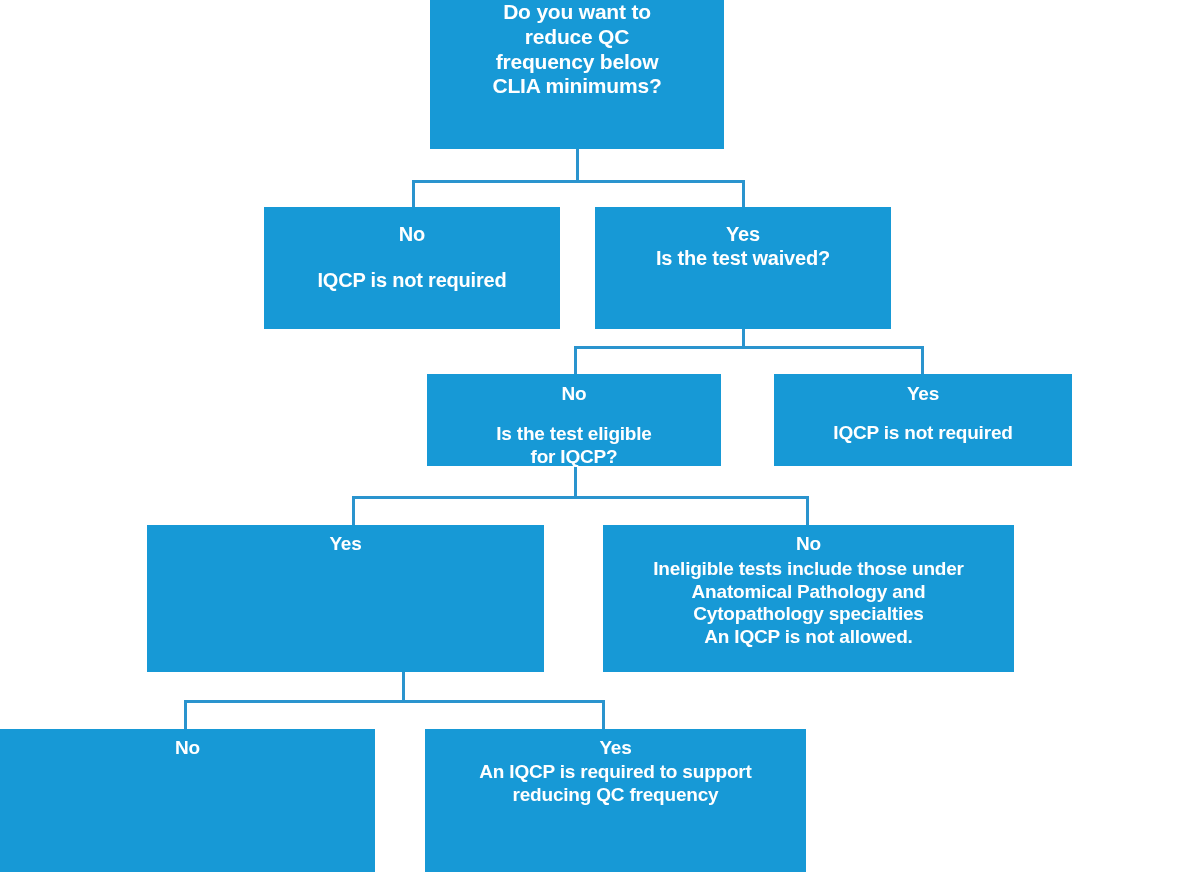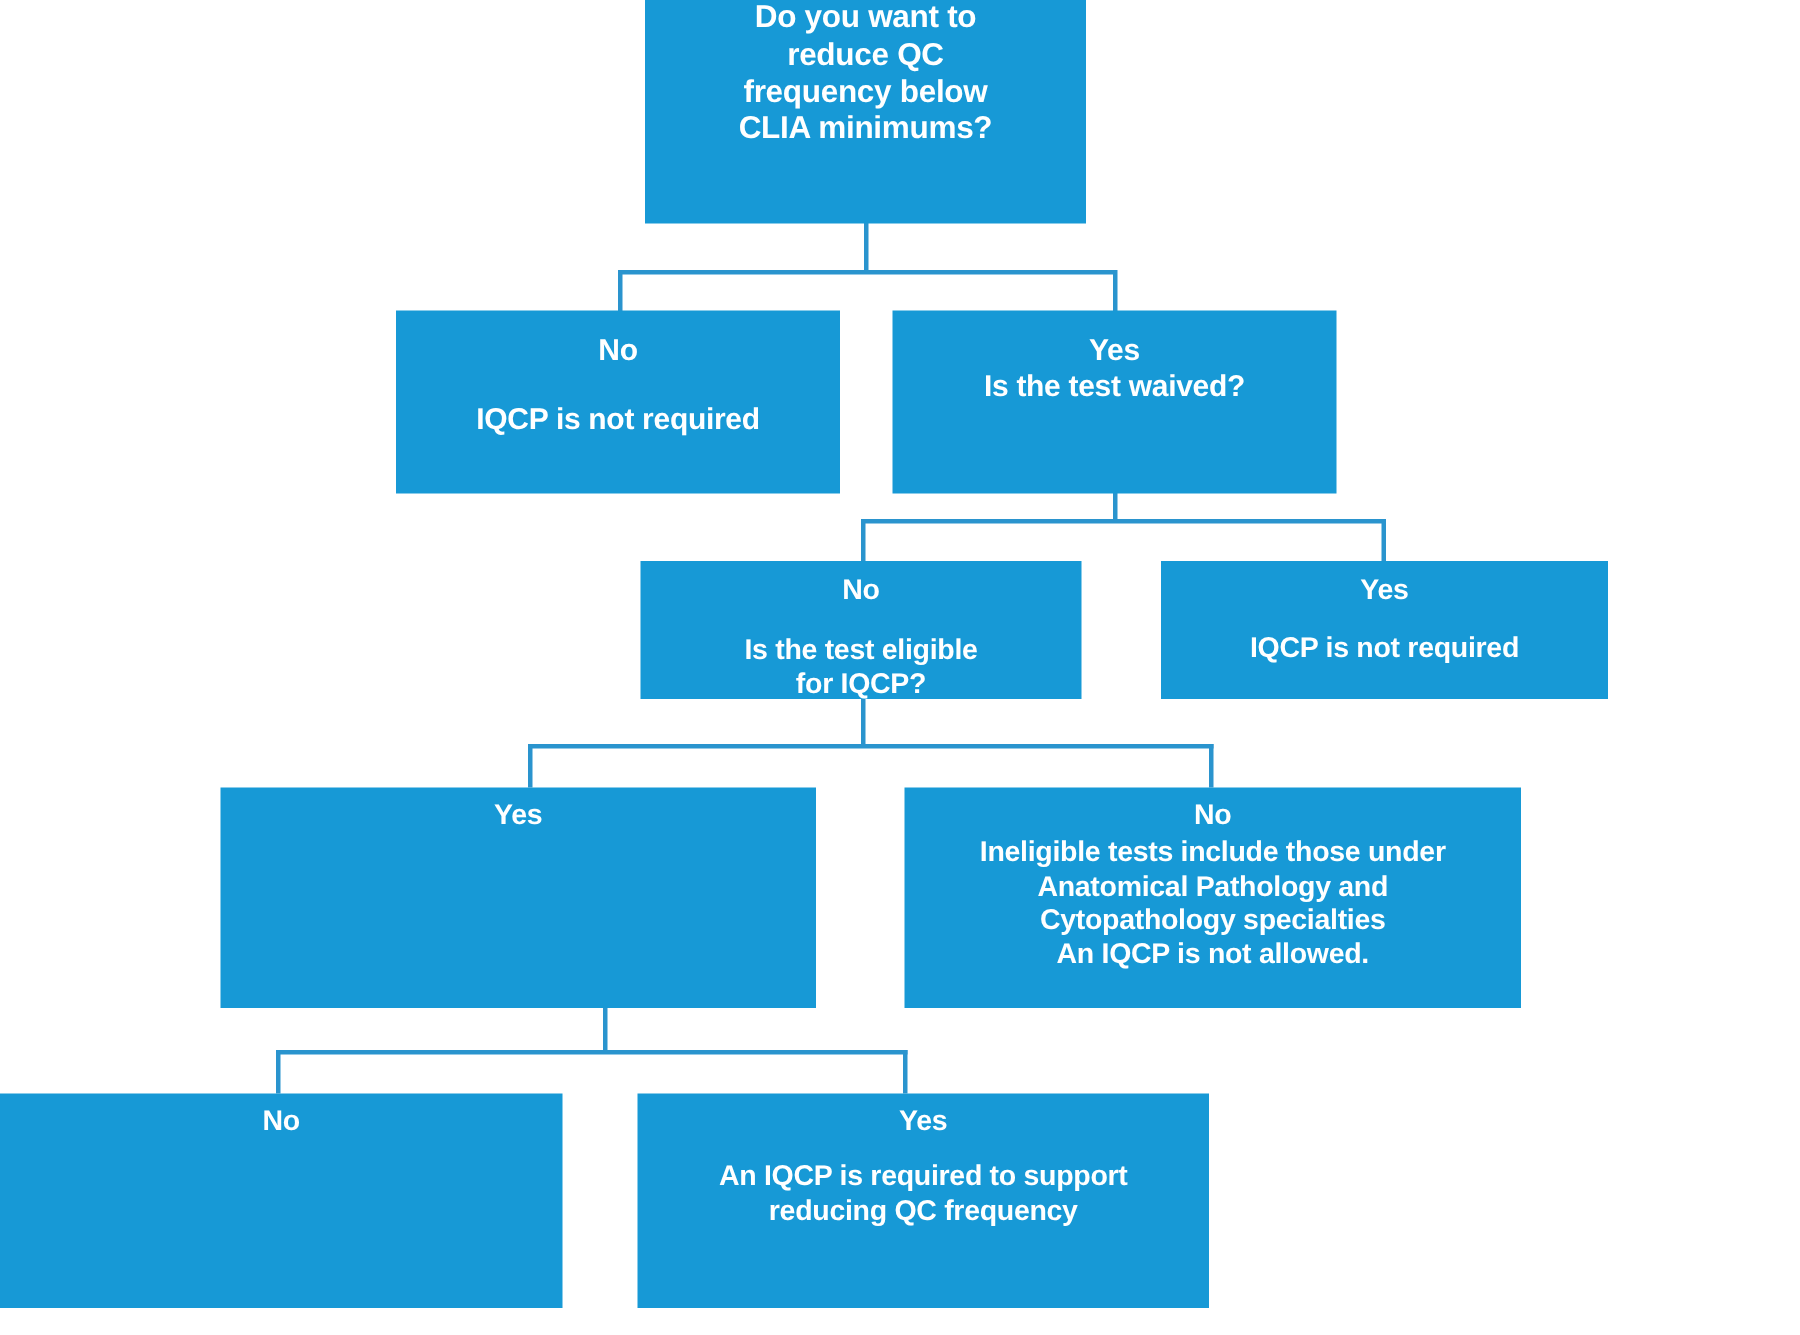--- a/index.html
+++ b/index.html
@@ -113,17 +113,17 @@
 Cytopathology specialties
 An IQCP is not allowed.</span>
   </div>
 
   <div class="node" style="left:0px; top:729px; width:375px; height:143px; padding-top:8px; font-size:19px;">
     <span class="head">No</span>
   </div>
 
   <div class="node" style="left:425px; top:729px; width:381px; height:143px; padding-top:8px; font-size:19px;">
     <span class="head">Yes</span>
-    <span class="body" style="margin-top:15px;">An IQCP is required to support
+    <span class="body" style="margin-top:2px;">An IQCP is required to support
 reducing QC frequency</span>
   </div>
 
 </div>
 
 </body></html>

